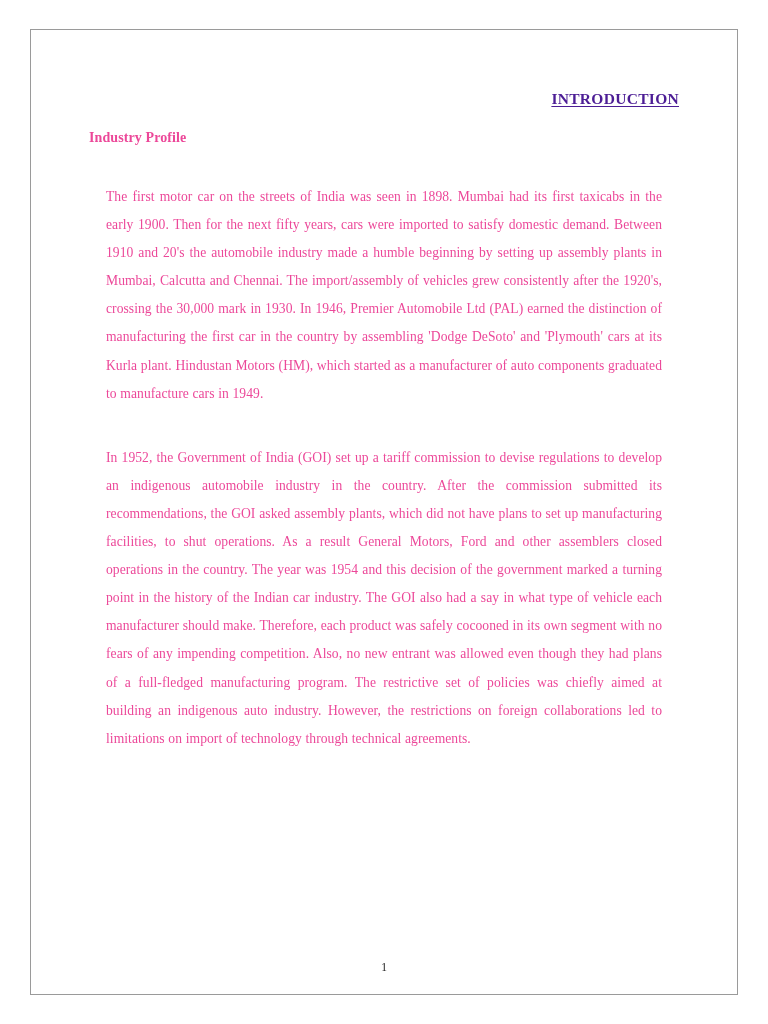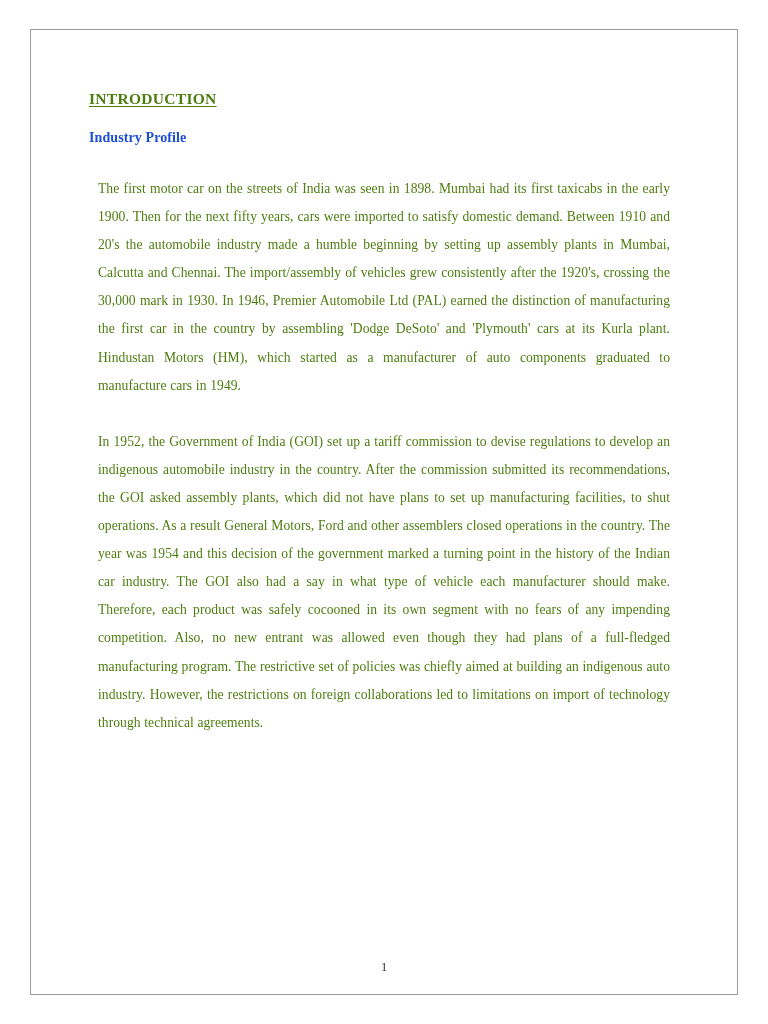--- a/index.html
+++ b/index.html
@@ -29,46 +29,46 @@
     position: absolute;
     left: 58px;
     top: 0;
     width: 590px;
     height: 100%;
   }
 
   .doc-title {
     margin: 0;
     padding: 0;
-    text-align: left;
+    text-align: right;
     font-size: 15.5px;
     font-weight: bold;
     letter-spacing: 0.3px;
-    color: #4d7c0f;
+    color: #4c1d95;
     text-decoration: underline;
     text-underline-offset: 2px;
     padding-top: 60px;
   }
 
   .section-heading {
     margin: 0;
     padding: 0;
     font-size: 14px;
     font-weight: bold;
-    color: #1d4ed8;
+    color: #ec4899;
     padding-top: 22px;
     letter-spacing: 0.1px;
   }
 
   .body-par {
-    margin: 9px;
+    margin: 17px;
     padding: 0;
     font-size: 13.6px;
     line-height: 28.1px;
-    color: #4d7c0f;
+    color: #ec4899;
     text-align: justify;
     text-justify: inter-word;
     padding-top: 19px;
     letter-spacing: 0.05px;
     word-spacing: 0.2px;
   }
 
   .body-par.first-par {
     padding-top: 20px;
   }

